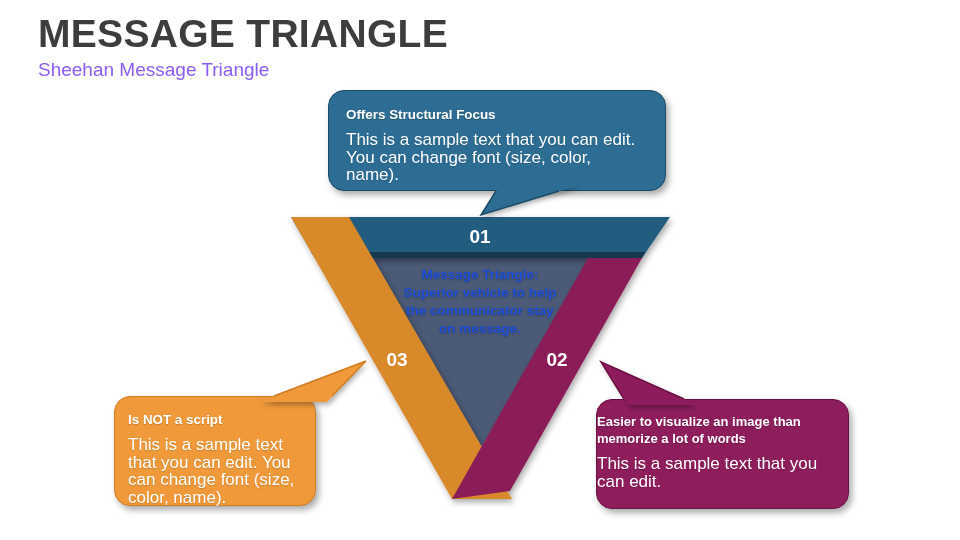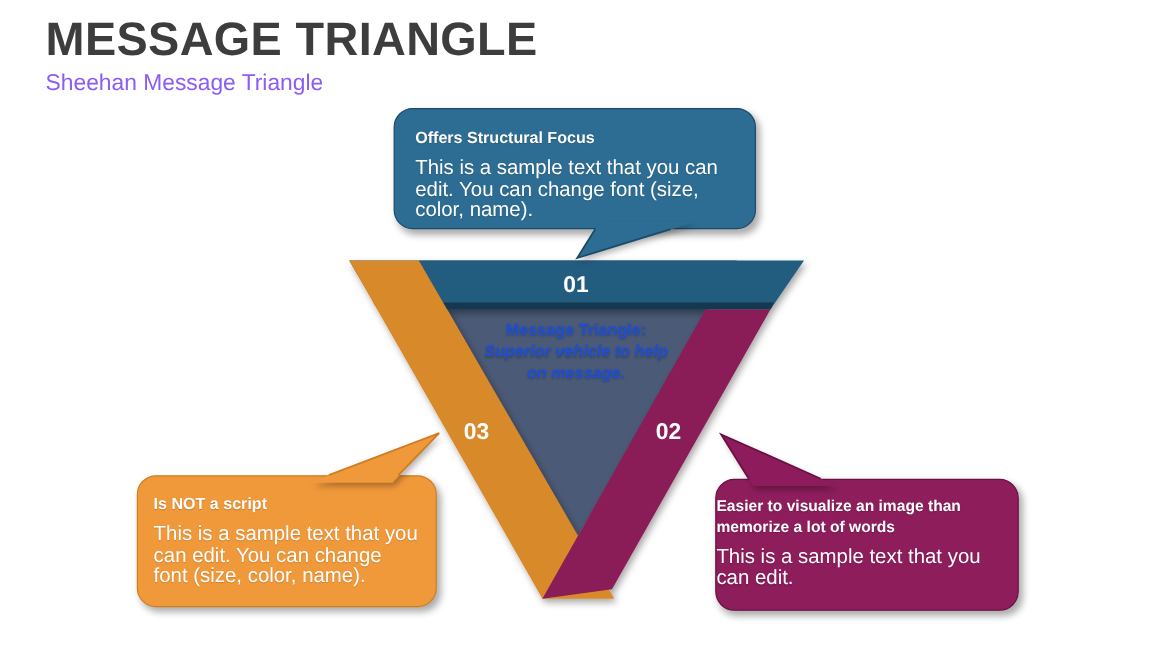--- a/index.html
+++ b/index.html
@@ -14,35 +14,35 @@
   }
   #slide-subtitle{
     left:38px;top:59px;font-size:19px;font-weight:400;color:#8b5cf6;
   }
   #diagram-svg{left:0;top:0;z-index:1;}
   #center-text{
     left:383px;top:266px;width:194px;z-index:2;text-align:center;color:#1d4ed8;
     font-size:13.5px;line-height:18px;text-shadow:0 1px 2px rgba(0,0,0,0.25);
   }
   #center-text .ct-head{font-weight:700;}
-  #center-text .ct-line{font-weight:600;font-style:italic;}
+  #center-text .ct-line{font-weight:600;}
   .callout{
     z-index:4;box-sizing:border-box;border-radius:16px;color:#ffffff;
     box-shadow:3px 4px 6px rgba(0,0,0,0.33);
   }
   .callout .c-title{font-weight:700;font-size:13.4px;line-height:17px;margin:0 0 8px 0;
     text-shadow:0 1px 1px rgba(0,0,0,0.2);}
   .callout .c-body{font-weight:400;font-size:17px;line-height:17.5px;
     text-shadow:0 1px 1px rgba(0,0,0,0.15);}
   #callout-top{
-    left:328px;top:90px;width:302px;height:101px;padding:15px 17px;
+    left:328px;top:90px;width:338px;height:101px;padding:15px 17px;
     background:#2e6d93;border:1.5px solid #1a4b68;
   }
   #callout-left{
-    left:114px;top:396px;width:250px;height:110px;padding:14px 13px;
+    left:114px;top:396px;width:202px;height:110px;padding:14px 13px;
     background:#f0993b;border:1.5px solid #d07d20;
   }
   #callout-right{
     left:596px;top:399px;width:253px;height:110px;padding:13px 0;
     background:#8e1d5c;border:1.5px solid #6b0f44;
   }
   #callout-right .c-title{font-size:13px;}
   #tails-svg{left:0;top:0;z-index:5;pointer-events:none;}
   .band-num{
     font-size:19px;font-weight:700;fill:#ffffff;text-anchor:middle;
@@ -75,20 +75,21 @@
   </g>
 
   <text class="band-num" x="480" y="243">01</text>
   <text class="band-num" x="557" y="366">02</text>
   <text class="band-num" x="397" y="366">03</text>
 </svg>
 
 <div class="abs" id="center-text">
   <div class="ct-head">Message Triangle:</div>
   <div class="ct-line">Superior vehicle to help</div>
+  <div class="ct-line">the communicator stay</div>
   <div class="ct-line">on message.</div>
 </div>
 
 <div class="abs callout" id="callout-top">
   <div class="c-title">Offers Structural Focus</div>
   <div class="c-body">This is a sample text that you can edit. You can change font (size, color, name).</div>
 </div>
 
 <div class="abs callout" id="callout-left">
   <div class="c-title">Is NOT a script</div>

